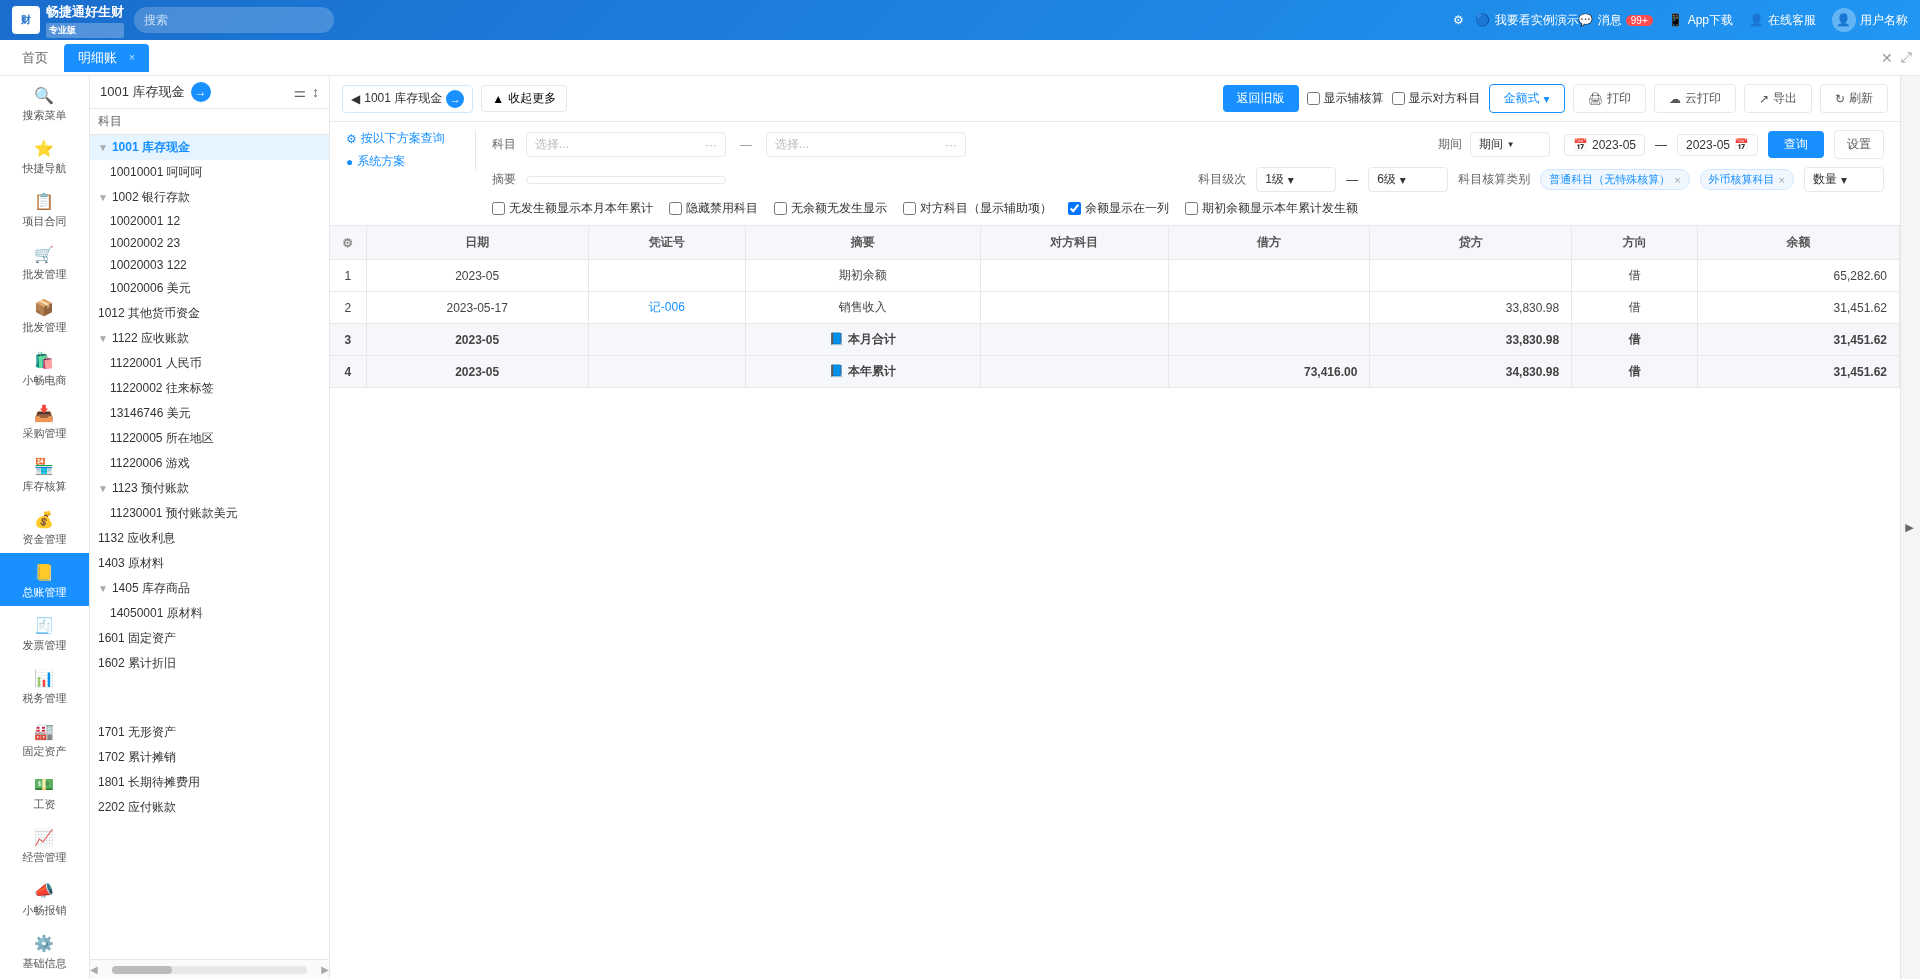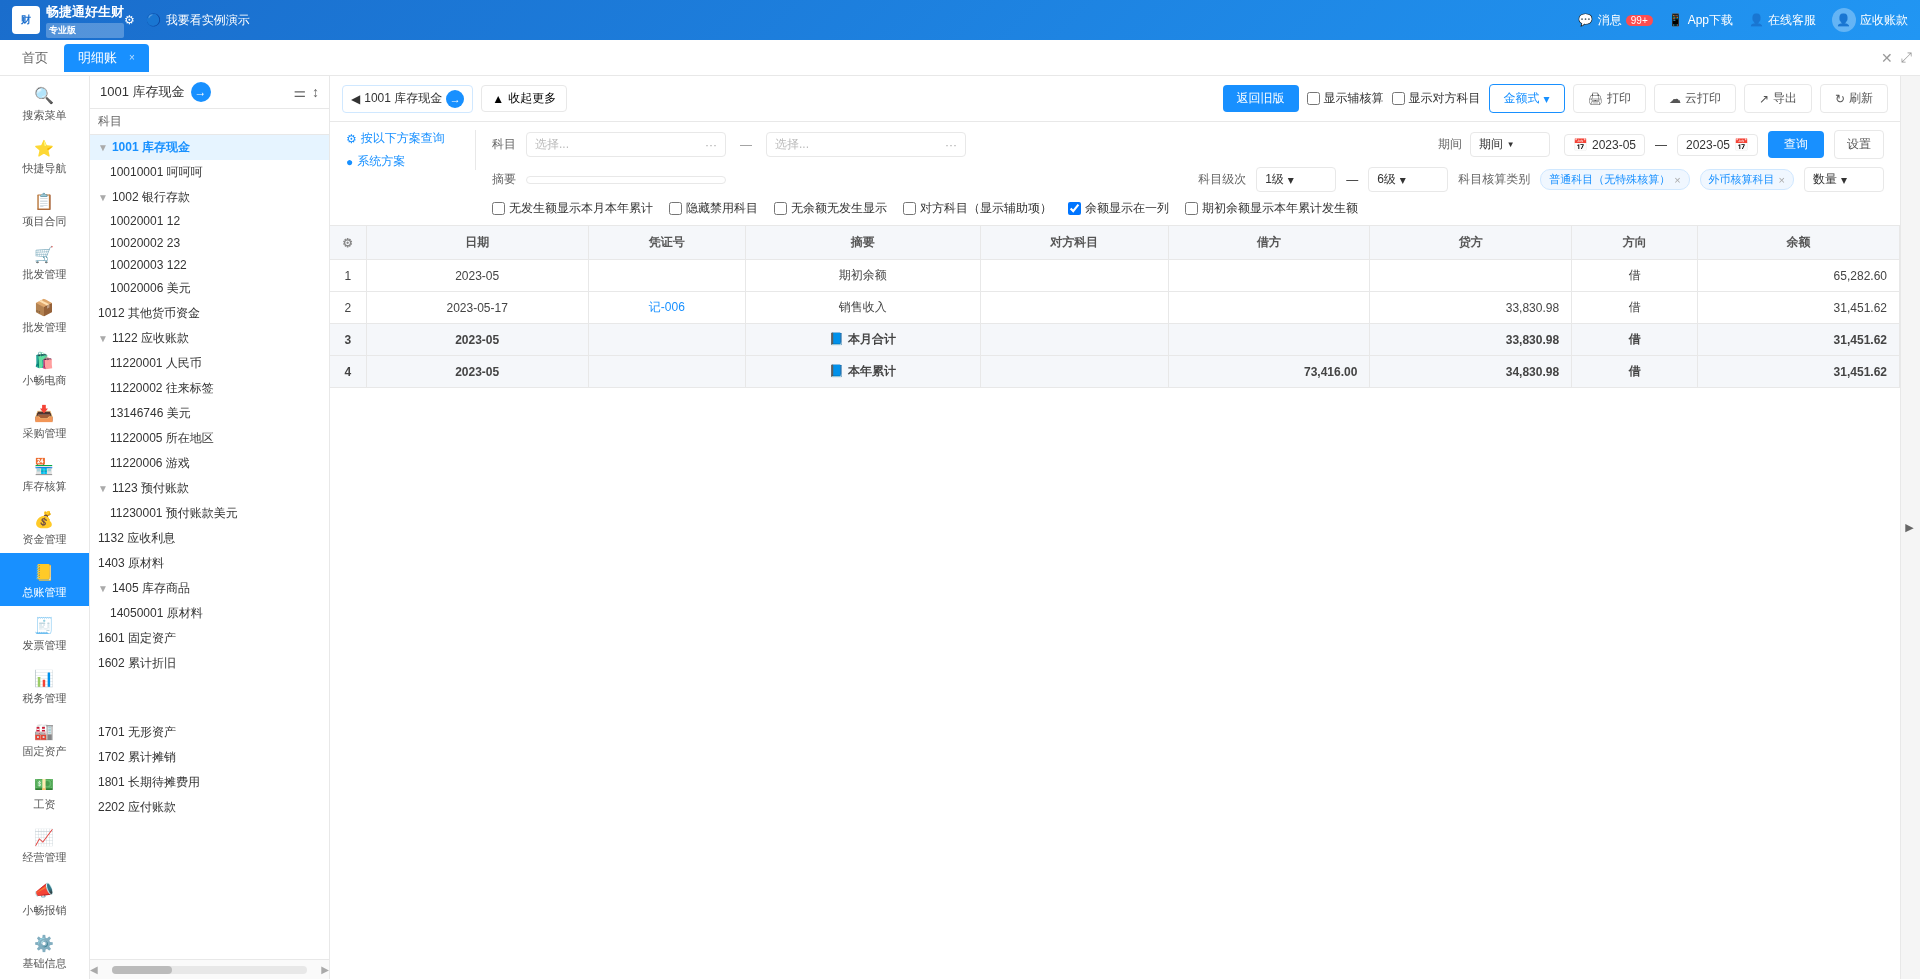--- a/index.html
+++ b/index.html
@@ -115,20 +115,23 @@
   <div class="top-bar-logo">
     <div class="logo-icon">
       <span>财</span>
     </div>
     <div>
       <div style="font-size:13px;font-weight:bold;">畅捷通好生财</div>
       <div class="professional-tag">专业版</div>
     </div>
   </div>
 
+  <div class="top-bar-search">
+    <input type="text" style="width: 200px;" placeholder="搜索">
+  </div>
 
   <div style="display:flex;align-items:center;gap:4px;cursor:pointer;font-size:12px;">
     <span>⚙</span>
   </div>
 
   <div class="top-bar-demo" style="margin-left:12px;">
     <span style="font-size:12px;">🔵</span>
     <span>我要看实例演示</span>
   </div>
 
@@ -141,21 +144,21 @@
     <div class="top-bar-btn">
       <span>📱</span>
       <span>App下载</span>
     </div>
     <div class="top-bar-btn">
       <span>👤</span>
       <span>在线客服</span>
     </div>
     <div class="top-bar-btn">
       <span style="width:24px;height:24px;border-radius:50%;background:rgba(255,255,255,0.3);display:inline-flex;align-items:center;justify-content:center;">👤</span>
-      <span>应收账款</span>
+      <span>用户名称</span>
     </div>
   </div>
 </div>
 
 <div class="tab-bar">
   <div class="tab-item home">
     <span>首页</span>
   </div>
   <div class="tab-item active">
     <span>明细账</span>

